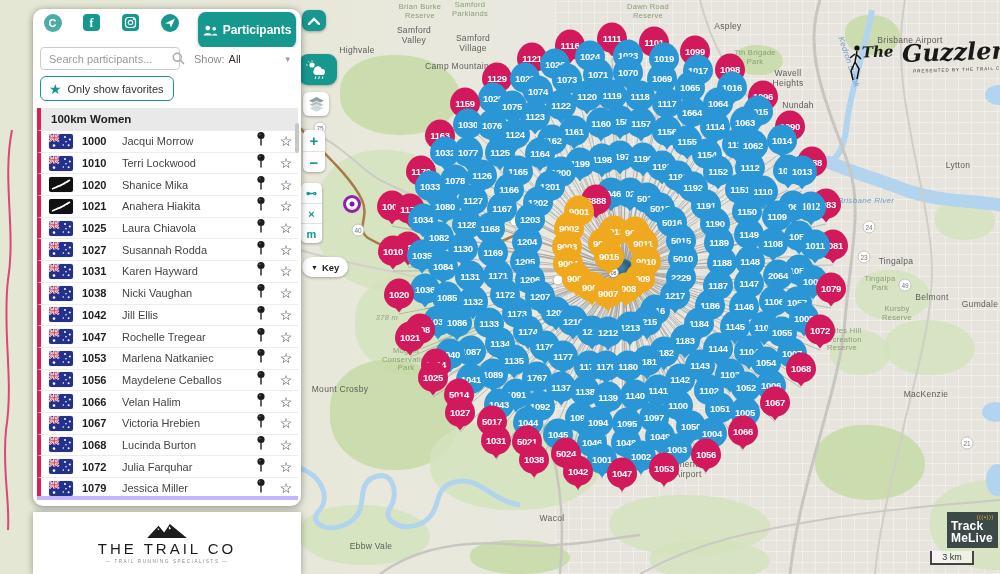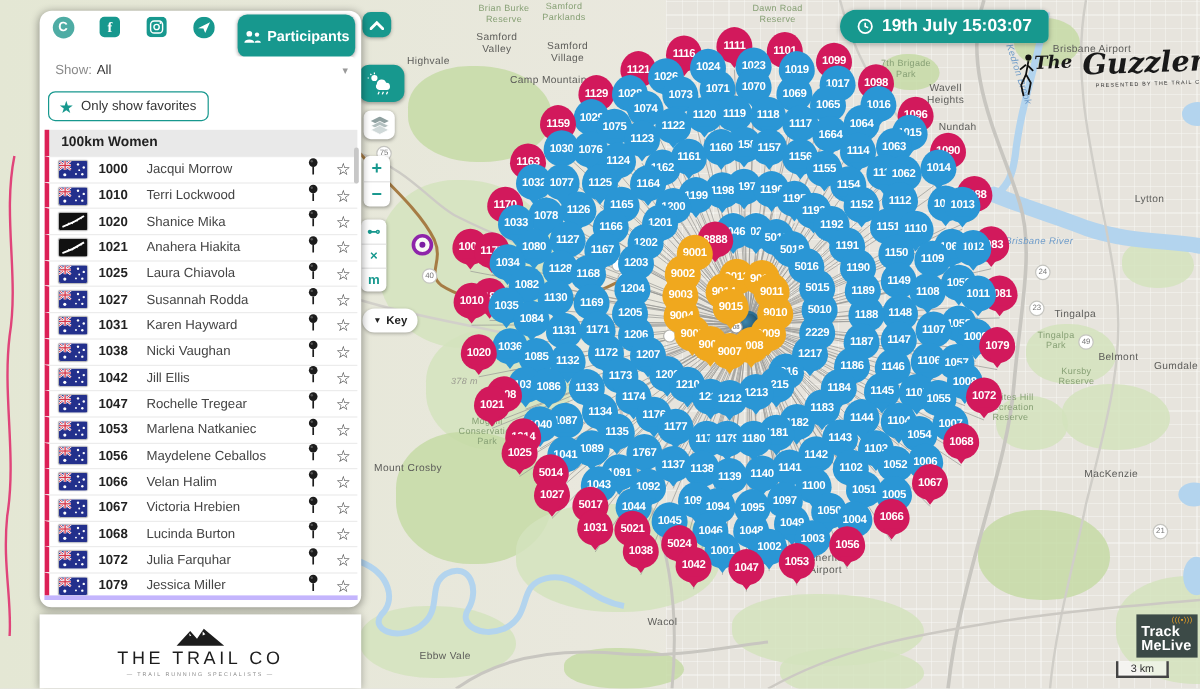--- a/index.html
+++ b/index.html
@@ -556,21 +556,21 @@
       <div class="pin b" style="left: 720px; top: 410px; z-index: 510;">1051</div>
       <div class="pin b" style="left: 746px; top: 389px; z-index: 489;">1052</div>
       <div class="pin b" style="left: 766px; top: 364px; z-index: 464;">1054</div>
       <div class="pin b" style="left: 782px; top: 334px; z-index: 434;">1055</div>
       <div class="pin b" style="left: 678px; top: 407px; z-index: 507;">1100</div>
       <div class="pin b" style="left: 709px; top: 392px; z-index: 492;">1102</div>
       <div class="pin b" style="left: 730px; top: 376px; z-index: 476;">1103</div>
       <div class="pin b" style="left: 749px; top: 353px; z-index: 453;">1104</div>
       <div class="pin b" style="left: 764px; top: 329px; z-index: 429;">1105</div>
       <div class="pin b" style="left: 774px; top: 303px; z-index: 403;">1106</div>
-      <div class="pin b" style="left: 778px; top: 277px; z-index: 377;">1107</div>
+      <div class="pin b" style="left: 778px; top: 277px; z-index: 377;">2064</div>
       <div class="pin b" style="left: 773px; top: 245px; z-index: 345;">1108</div>
       <div class="pin b" style="left: 777px; top: 218px; z-index: 318;">1109</div>
       <div class="pin b" style="left: 763px; top: 193px; z-index: 293;">1110</div>
       <div class="pin b" style="left: 750px; top: 169px; z-index: 269;">1112</div>
       <div class="pin b" style="left: 737px; top: 146px; z-index: 246;">1113</div>
       <div class="pin b" style="left: 715px; top: 128px; z-index: 228;">1114</div>
       <div class="pin b" style="left: 692px; top: 114px; z-index: 214;">1664</div>
       <div class="pin b" style="left: 667px; top: 105px; z-index: 205;">1117</div>
       <div class="pin b" style="left: 640px; top: 98px; z-index: 198;">1118</div>
       <div class="pin b" style="left: 612px; top: 97px; z-index: 197;">1119</div>
@@ -690,27 +690,20 @@
     <div class="badge">08</div>
   </div>
   <div class="purple"></div>
   <div id="wps">
       <div class="wp" style="left: 515px; top: 221px;"></div>
       <div class="wp" style="left: 520px; top: 232px;"></div>
       <div class="wp" style="left: 558px; top: 280px;"></div>
     </div>
 
   <div class="evtbar">
-    <div class="ttime">
-      <svg width="14" height="14" viewBox="0 0 14 14">
-          <circle cx="7" cy="7" r="5.6" fill="none" stroke="#fff" stroke-width="1.5"></circle>
-          <path d="M7,4 L7,7 L9.5,8.2" stroke="#fff" stroke-width="1.4" fill="none"></path>
-        </svg>
-      <span>19th July 15:03:07</span>
-    </div>
   </div>
 
   <svg class="runner" width="16" height="40" viewBox="0 0 16 40">
     <circle cx="9" cy="4" r="2.6" fill="#111"></circle>
     <path d="M9,7 L7,18 M7,10 L2,14 M8,10 L13,15 M7,18 L3,27 L5,36 M7,18 L11,25 L9,35" stroke="#111" stroke-width="1.5" fill="none"></path>
   </svg>
   <div class="guzzler">
     <div class="script"><span class="the">The</span> <span>Guzzler</span></div>
     <div class="sub">PRESENTED BY  THE TRAIL CO</div>
   </div>
@@ -787,20 +780,27 @@
           <circle cx="5" cy="3.4" r="2.6" fill="#fff"></circle>
             <path d="M0.5,11.5 C0.5,7.8 9.5,7.8 9.5,11.5Z" fill="#fff"></path>
           <circle cx="12" cy="4.2" r="2" fill="#fff"></circle>
             <path d="M9.8,11.5 C9.8,8.8 15.5,8.8 15.5,11.5Z" fill="#fff"></path>
         </svg>
         <span>Participants</span>
       </div>
     </div>
 
     <div class="srow">
+      <div style="position:relative;">
+        <input class="sinput" placeholder="Search participants..." style="">
+        <svg class="mag" width="13" height="13" viewBox="0 0 13 13">
+            <circle cx="5.3" cy="5.3" r="4" fill="none" stroke="#aaa" stroke-width="1.5"></circle>
+            <path d="M8.3,8.3 L12,12" stroke="#aaa" stroke-width="1.5"></path>
+          </svg>
+      </div>
       <div class="showsel">
         <span class="sl">Show:</span>
         <span class="sv">All</span>
         <span class="chv">▾</span>
       </div>
     </div>
 
     <div class="favbtn">
       <span class="fstar">★</span>
       <span>Only show favorites</span>

